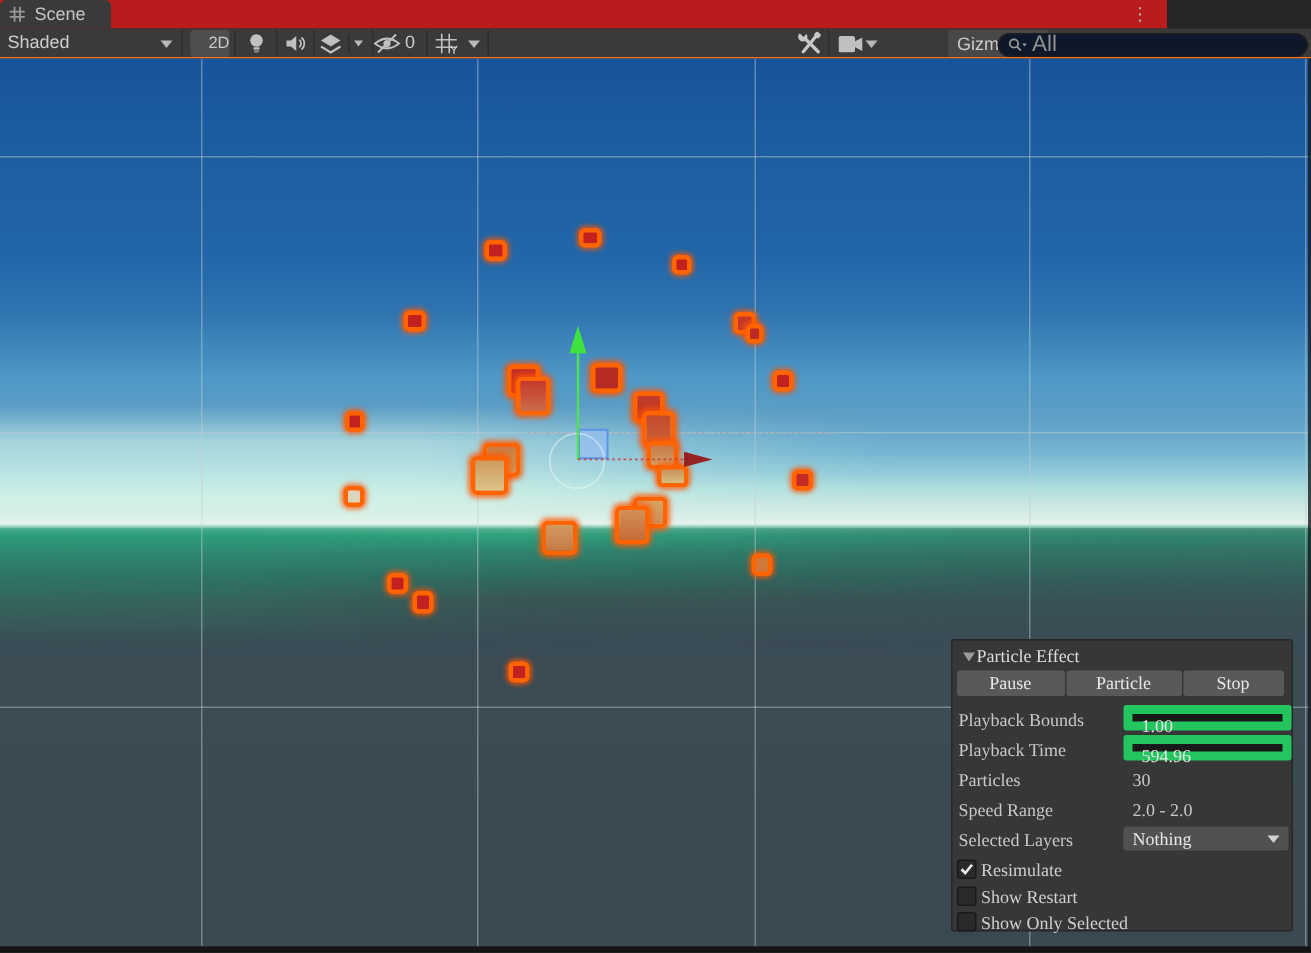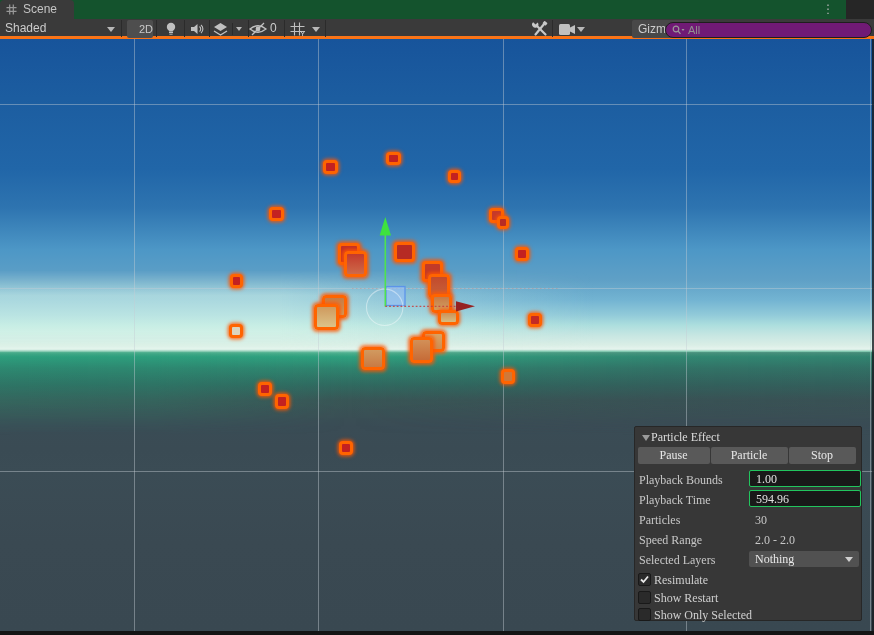--- a/index.html
+++ b/index.html
@@ -1,34 +1,34 @@
 <!DOCTYPE html>
 <html><head>
 <meta charset="utf-8">
 <style>
   html,body{margin:0;padding:0;}
   body{width:874px;height:635px;position:relative;overflow:hidden;background:#262626;
        font-family:"Liberation Sans",sans-serif;-webkit-font-smoothing:antialiased;}
-  #tabrow{position:absolute;left:0;top:0;width:846px;height:19px;background:#14532d;}
+  #tabrow{position:absolute;left:0;top:0;width:778px;height:19px;background:#b91c1c;}
   #tab{position:absolute;left:0;top:0;width:74px;height:19px;background:#3a3a3a;
        border-radius:4px 4px 0 0;color:#c4c4c4;font-size:12px;line-height:19px;}
   #tab .txt{position:absolute;left:23px;top:0;}
   #dots3{position:absolute;right:12px;top:2px;color:#b4b4b4;font-size:12px;letter-spacing:0;}
   #toolbar{position:absolute;left:0;top:19px;width:874px;height:20px;background:#3a3a3a;
-           border-bottom:3px solid #f97316;box-sizing:border-box;}
+           border-bottom:1px solid #f97316;box-sizing:border-box;}
   .tbtxt{position:absolute;color:#cccccc;font-size:12px;line-height:19px;top:0;}
   .sep{position:absolute;top:1px;height:17px;width:1px;background:#2b2b2b;}
   .darr{position:absolute;width:0;height:0;border-left:4px solid transparent;
         border-right:4px solid transparent;border-top:5px solid #b8b8b8;top:8px;}
   #btn2d{position:absolute;left:127px;top:1px;width:26px;height:18px;background:#4e4e4e;
          border-radius:2px;color:#c8c8c8;font-size:11px;line-height:18px;text-align:right;}
   #gizbtn{position:absolute;left:588px;top:1px;width:67px;height:18px;background:#484848;
           border-radius:2px;color:#cccccc;font-size:12px;line-height:18px;margin-left:44px;}
-  #search{position:absolute;left:665px;top:2.5px;width:205px;height:14px;background:#701a75;
-          border:1px solid #1e1e1e;border-radius:8px;color:#909090;font-size:11px;line-height:14px;}
+  #search{position:absolute;left:665px;top:2.5px;width:205px;height:14px;background:#0f172a;
+          border:1px solid #1e1e1e;border-radius:8px;color:#909090;font-size:15px;line-height:14px;}
   #scene{position:absolute;left:0;top:39px;width:874px;height:592px;overflow:hidden;
     background:linear-gradient(180deg,
       #17549b 0%,
       #1c5da0 10%,
       #2166a8 22%,
       #2e74b0 28.5%,
       #4d97c6 35.6%,
       #5fa0c6 40.7%,
       #73b4d2 44.1%,
       #91cad9 46.6%,
@@ -65,21 +65,21 @@
      box-shadow:0 0 3.5px 1.5px rgba(255,85,0,0.8);}
   #panel{position:absolute;left:634px;top:387px;width:228px;height:195px;background:#373737;
          border:1px solid #272727;box-sizing:border-box;border-radius:2px;color:#c8c8c8;font-size:12px;font-family:Liberation Serif, serif;}
   #panel .hdr{position:absolute;left:16px;top:3px;color:#dddddd;}
   #panel .htri{position:absolute;left:7px;top:8px;width:0;height:0;
       border-left:4.5px solid transparent;border-right:4.5px solid transparent;border-top:6px solid #9a9a9a;}
   .pbtn{position:absolute;top:20px;height:17px;background:#595959;border-radius:2px;
         color:#e8e8e8;text-align:center;line-height:17px;font-size:12px;}
   .prow{position:absolute;left:4px;color:#c8c8c8;}
   .pfield{position:absolute;left:114px;width:112px;height:17px;background:#191919;
-          border:1px solid #22c55e;box-sizing:border-box;border-radius:2px;color:#e2e2e2;
+          border:6px solid #22c55e;box-sizing:border-box;border-radius:2px;color:#e2e2e2;
           line-height:16px;padding-left:6px;}
   .pval{position:absolute;left:120px;color:#c8c8c8;}
   .pdrop{position:absolute;left:114px;width:110px;height:16px;background:#515151;
          border-radius:2px;color:#e8e8e8;line-height:16px;padding-left:6px;box-sizing:border-box;}
   .cb{position:absolute;left:3px;width:11px;height:11px;background:#2a2a2a;
       border:1px solid #191919;border-radius:2px;}
   .cbl{position:absolute;left:19px;color:#d0d0d0;}
 </style>
 </head>
 <body>

